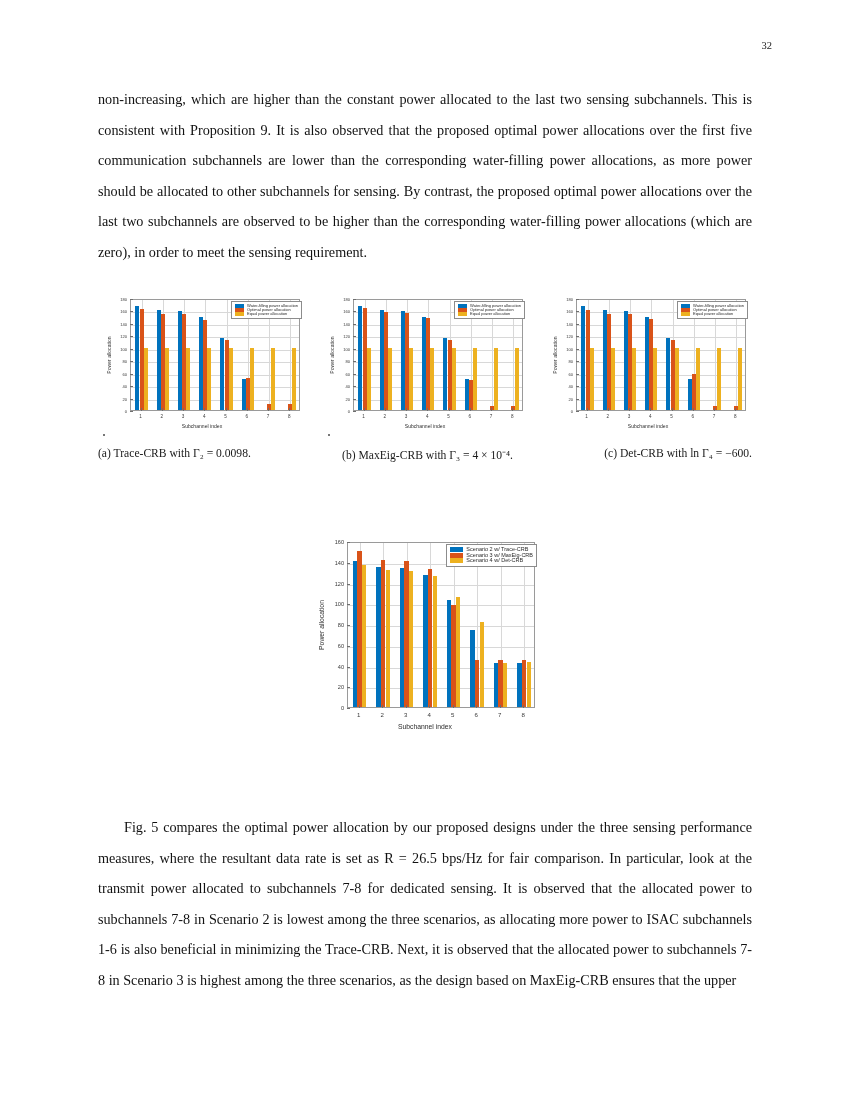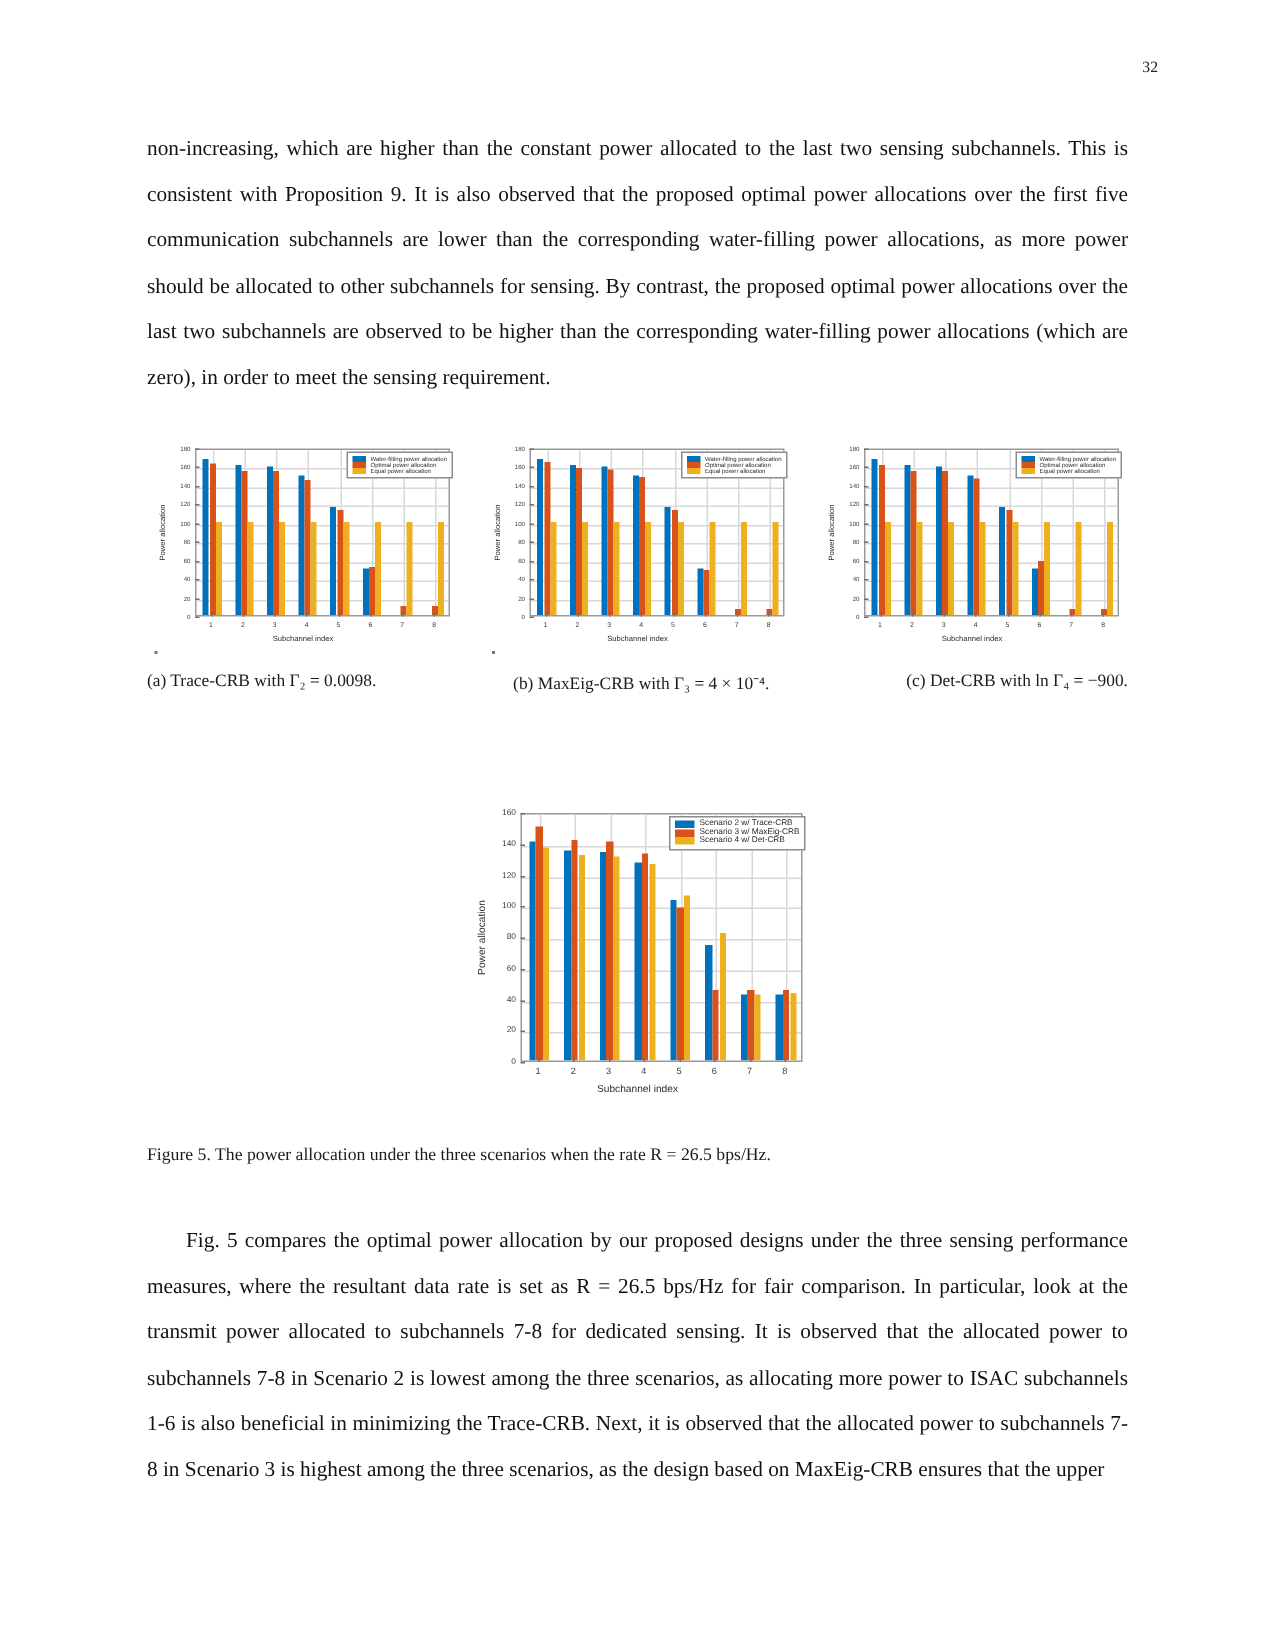--- a/index.html
+++ b/index.html
@@ -442,21 +442,21 @@
         </div>
       </div>
   </div>
 
   <div class="tiny-dot" style="left:103px; top:434px;"></div>
   <div class="tiny-dot" style="left:328px; top:434px;"></div>
 
   <div class="fig4-caps">
     <span>(a) Trace-CRB with Γ₂ = 0.0098.</span>
     <span>(b) MaxEig-CRB with Γ₃ = 4 × 10⁻⁴.</span>
-    <span>(c) Det-CRB with ln Γ₄ = −900.</span>
+    <span>(c) Det-CRB with ln Γ₄ = −600.</span>
   </div>
 
 
   <div class="fig5-wrap">
     <div class="chart big-chart" id="fig5">
         <div class="plotbox" style="left: 40px; top: 10px; width: 188px; height: 166px;">
           <div class="gridline-h" style="top: 145.25px;"></div>
           <div class="gridline-h" style="top: 124.5px;"></div>
           <div class="gridline-h" style="top: 103.75px;"></div>
           <div class="gridline-h" style="top: 83px;"></div>
@@ -542,17 +542,16 @@
             <span class="legend-label">Scenario 3 w/ MaxEig-CRB</span>
           </div>
           <div class="legend-row">
             <span class="legend-swatch" style="background: rgb(237, 177, 32);"></span>
             <span class="legend-label">Scenario 4 w/ Det-CRB</span>
           </div>
         </div>
       </div>
   </div>
 
-  <div class="fig5-title">Figure 5.  The power allocation under the three scenarios when the rate R = 26.5 bps/Hz.</div>
 
   <div class="body-text p2">Fig. 5 compares the optimal power allocation by our proposed designs under the three sensing performance measures, where the resultant data rate is set as R = 26.5 bps/Hz for fair comparison. In particular, look at the transmit power allocated to subchannels 7-8 for dedicated sensing. It is observed that the allocated power to subchannels 7-8 in Scenario 2 is lowest among the three scenarios, as allocating more power to ISAC subchannels 1-6 is also beneficial in minimizing the Trace-CRB. Next, it is observed that the allocated power to subchannels 7-8 in Scenario 3 is highest among the three scenarios, as the design based on MaxEig-CRB ensures that the upper</div>
 
 </div>
 
 </body></html>

